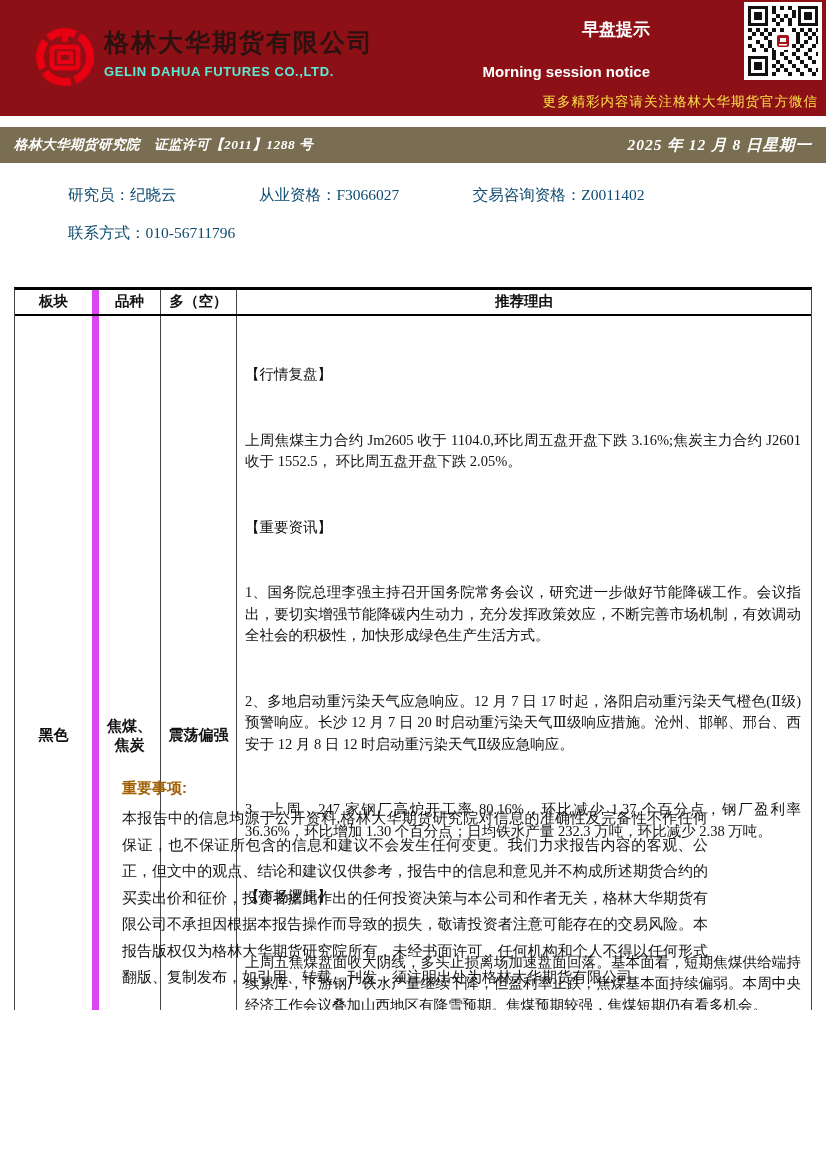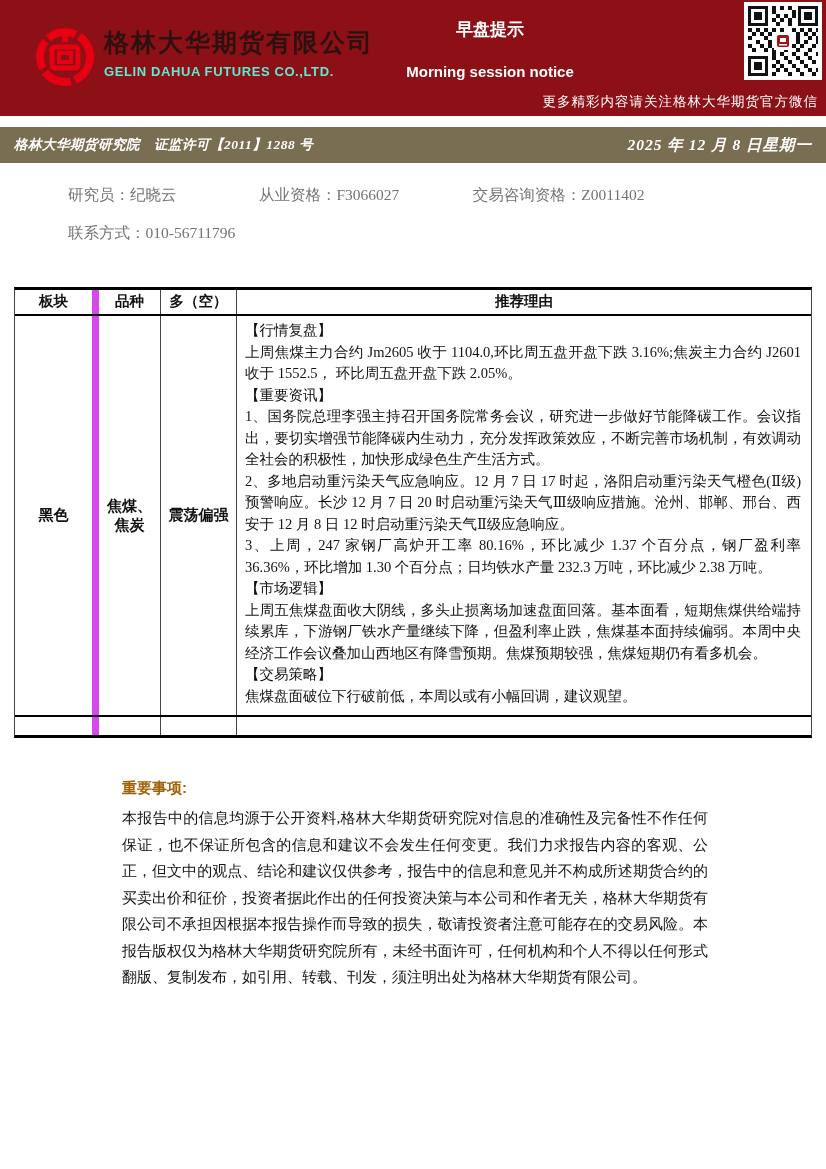--- a/index.html
+++ b/index.html
@@ -18,43 +18,43 @@
   .company-block { position:absolute; left:104px; top:26px; }
   .company-cn {
     font-family:"Liberation Sans","DejaVu Sans",sans-serif;
     font-size:25px; font-weight:bold; color:#2b1210; letter-spacing:2px;
   }
   .company-en {
     font-family:"Liberation Sans","DejaVu Sans",sans-serif;
     font-size:13px; font-weight:bold; color:#5eead4; margin-top:5px; letter-spacing:0.6px;
   }
   .center-titles {
-    position:absolute; left:330px; top:18px; width:320px; text-align:center; color:#ffffff;
+    position:absolute; left:330px; top:18px; width:320px; text-align:right; color:#ffffff;
     font-family:"Liberation Sans","DejaVu Sans",sans-serif;
   }
   .title-cn { font-size:17px; font-weight:bold; }
   .title-en { font-size:15px; font-weight:bold; margin-top:22px; }
   .qr-box {
     position:absolute; right:4px; top:2px; width:78px; height:78px; background:#ffffff;
   }
   .wechat-note {
-    position:absolute; right:8px; top:93px; color:#ffffff; font-size:13.5px; letter-spacing:1px;
+    position:absolute; right:8px; top:93px; color:#fde047; font-size:13.5px; letter-spacing:1px;
   }
 
   
   .info-band {
     position:absolute; left:0; top:127px; width:826px; height:36px; background:#7a6e52;
     color:#fff; display:flex; align-items:center; justify-content:space-between;
     box-sizing:border-box; padding:0 14px; font-weight:bold;font-style:italic;
   }
   .band-left { font-size:13.5px; letter-spacing:0.5px; }
   .band-date { font-size:15.5px; letter-spacing:1px; }
 
   
-  .researcher { position:absolute; left:68px; top:185px; font-size:15.5px; color:#737373; }
+  .researcher { position:absolute; left:68px; top:185px; font-size:15.5px; color:#0c4a6e; }
   .researcher .seg1 { display:inline-block; width:187px; }
   .researcher .seg2 { display:inline-block; width:210px; }
   .researcher-line2 { margin-top:17px; }
 
   
   .rec-table {
     position:absolute; left:14px; top:287px; width:798px;
     border-top:3px solid #000; border-bottom:3px solid #000;
     border-left:1px solid #444; border-right:1px solid #444;
     box-sizing:border-box;
@@ -71,21 +71,21 @@
   .t-body { border-bottom:2px solid #000; }
   .t-body .c1, .t-body .c2, .t-body .c3 {
     display:flex; align-items:center; justify-content:center;
     font-weight:bold; font-size:15px;
     font-family:"Liberation Sans","DejaVu Sans",sans-serif;
   }
   .t-body .c2 { padding:0 6px; }
   .reason {
     text-align:left; padding:4px 10px 8px 8px; font-size:14.5px; line-height:21.5px;
   }
-  .reason-p { text-align:justify; }
+  .reason-p { text-align:justify;margin-top:44px; }
   .t-empty { height:18px; }
 
   
   .disclaimer { position:absolute; left:122px; top:779px; width:586px; }
   .disc-title {
     font-family:"Liberation Sans","DejaVu Sans",sans-serif;
     font-weight:bold; font-size:15px; color:#a16207;
   }
   .disc-body { margin-top:7px; font-size:15px; line-height:26.5px; text-align:justify; color:#141414; }
 

